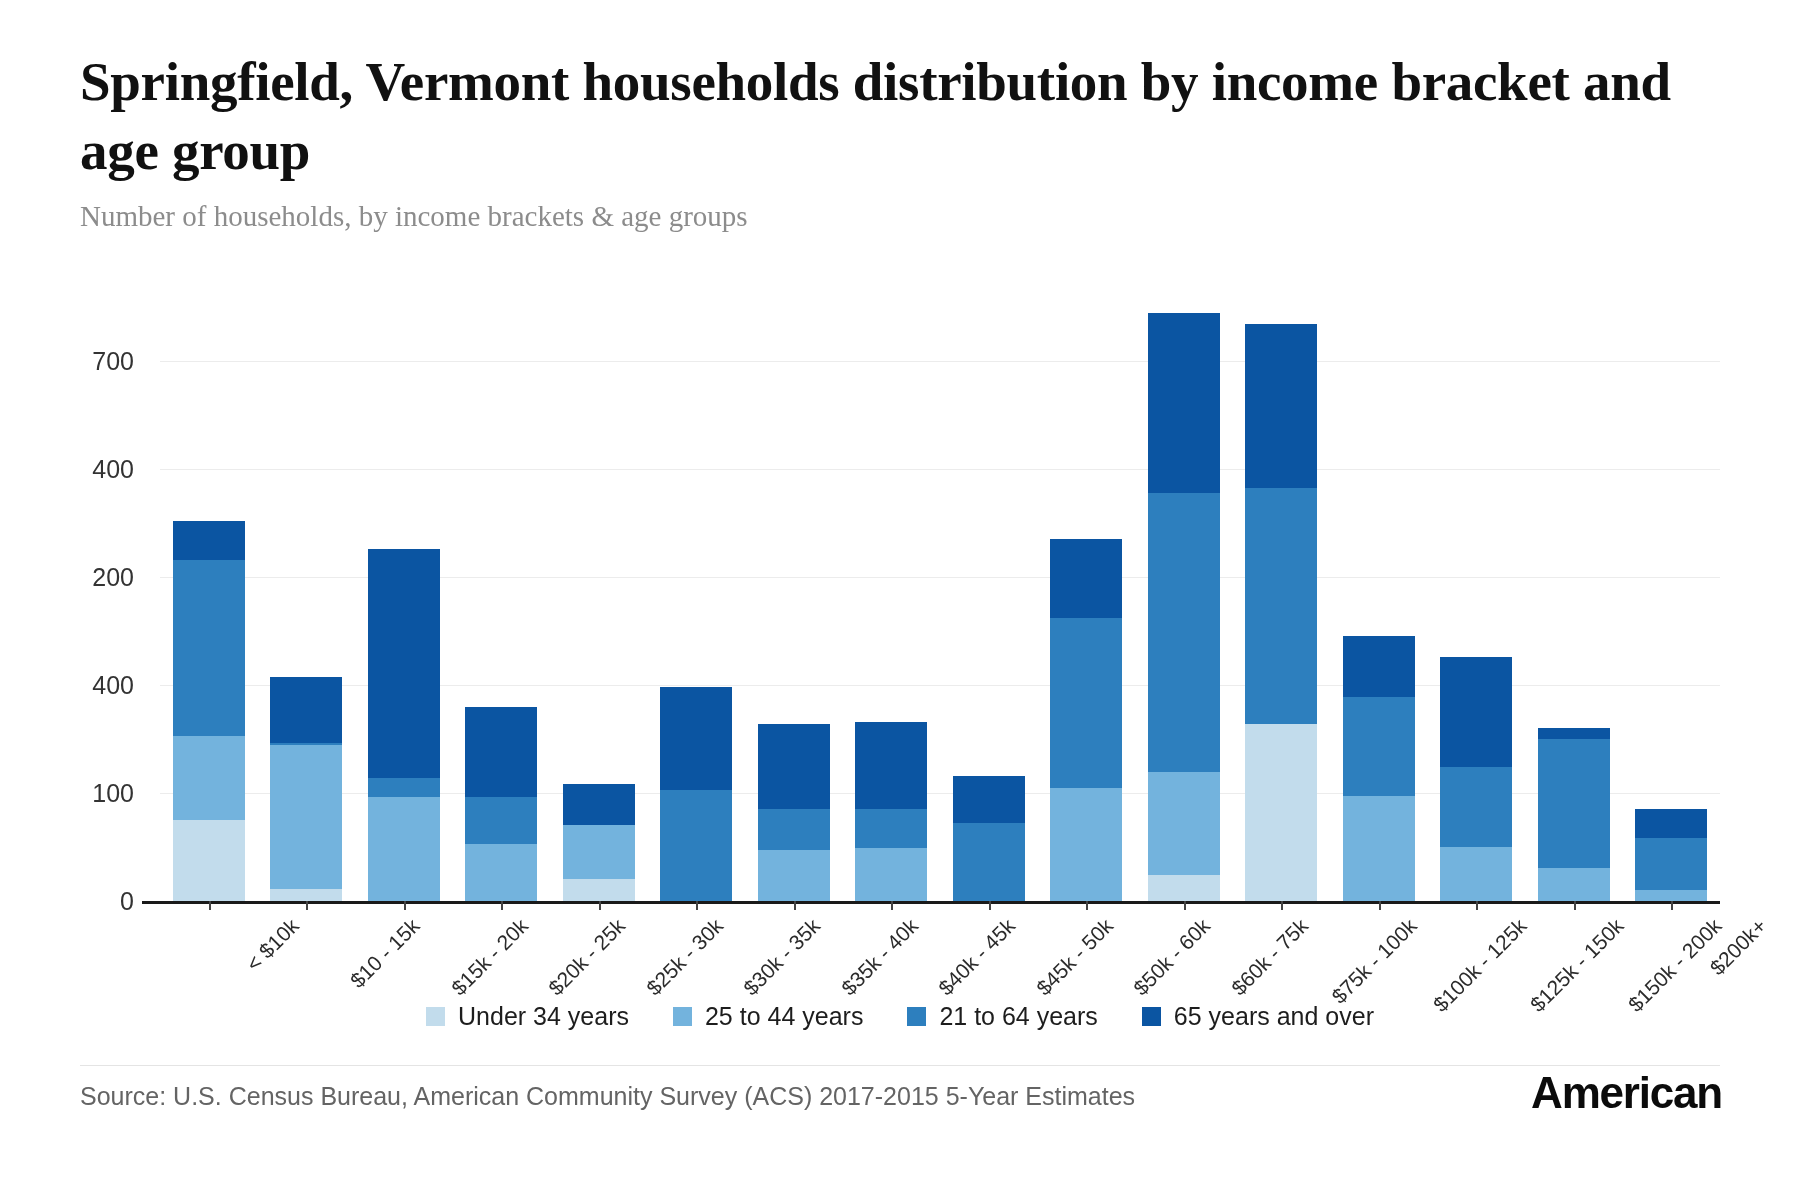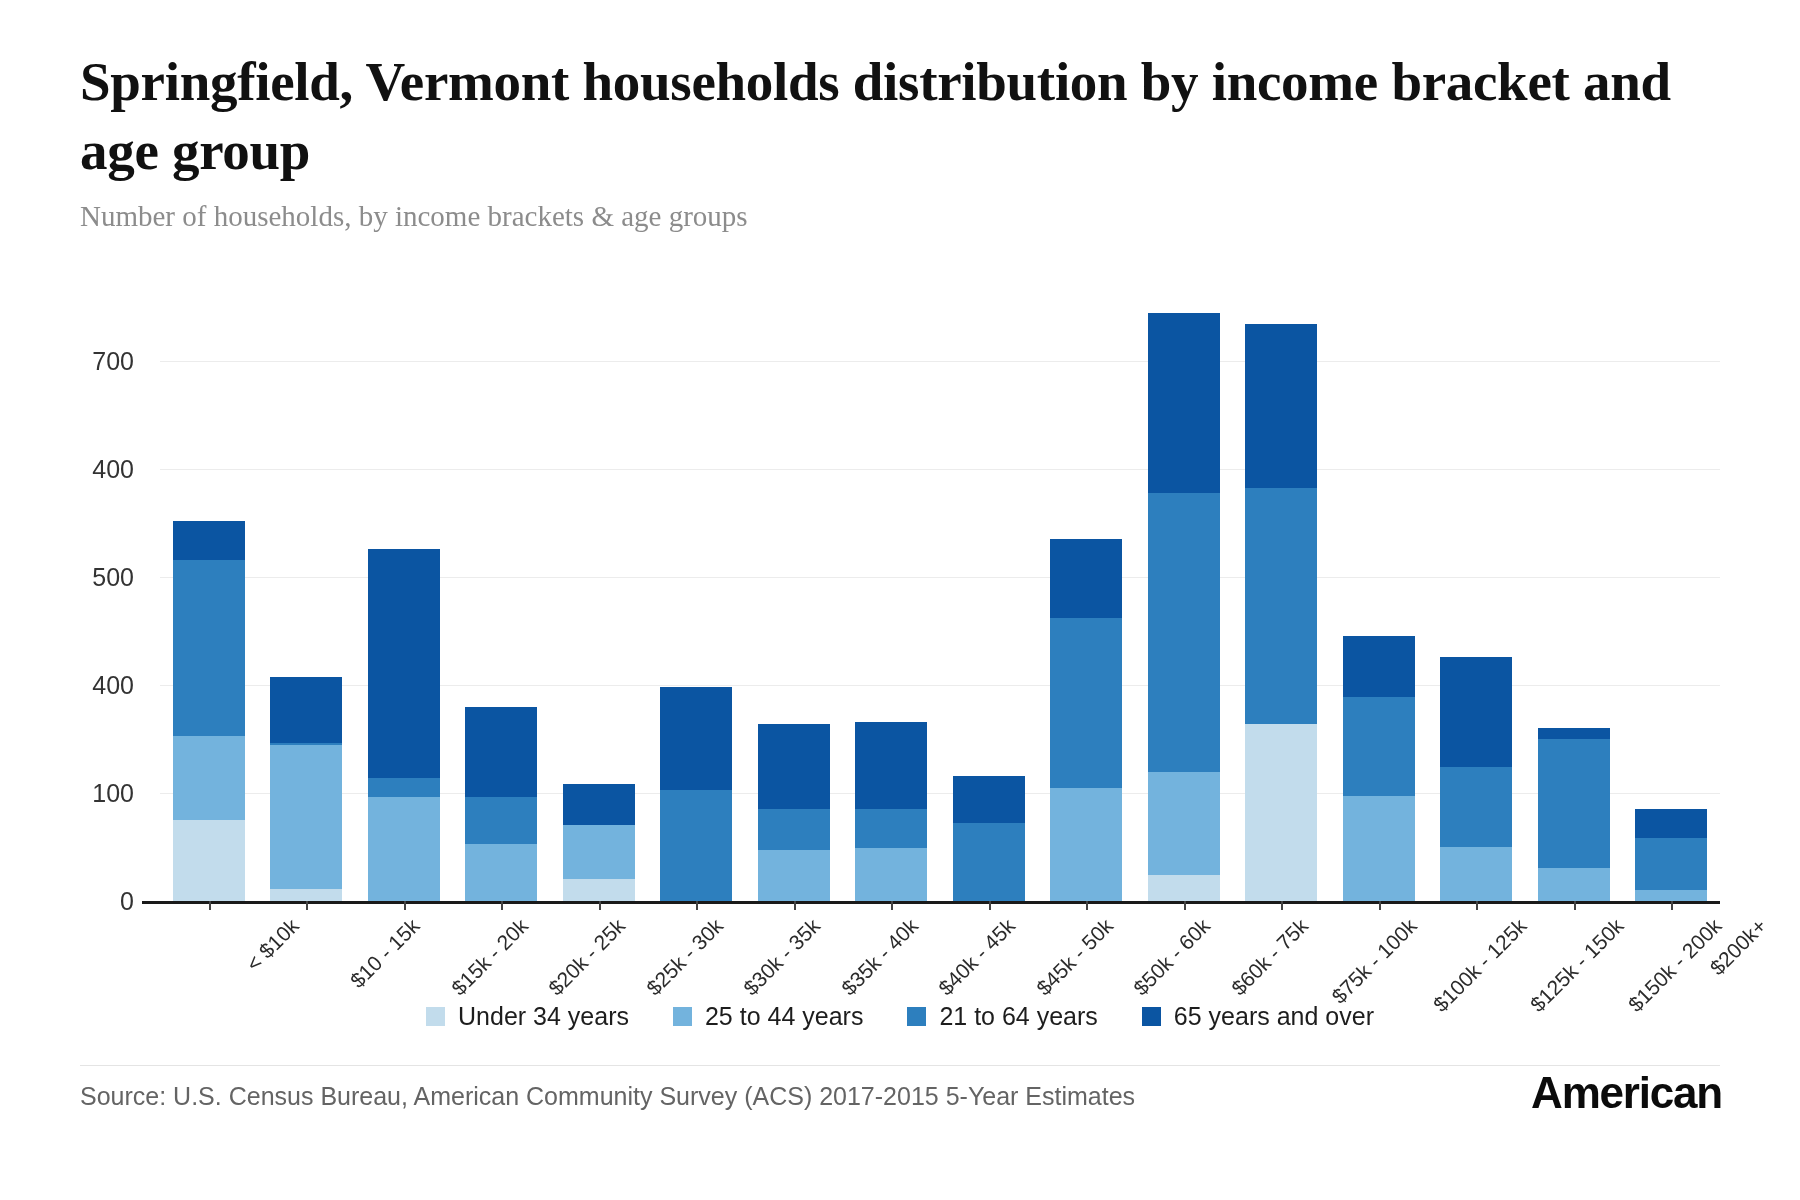--- a/index.html
+++ b/index.html
@@ -104,21 +104,21 @@
         <div class="gridline" style="top: 496.964px;"></div>
         <div class="gridline" style="top: 388.929px;"></div>
         <div class="gridline" style="top: 280.893px;"></div>
         <div class="gridline" style="top: 172.857px;"></div>
         <div class="gridline" style="top: 64.8214px;"></div>
       </div>
     <div id="ytick-layer">
         <div class="ytick" style="top: 605px;">0</div>
         <div class="ytick" style="top: 496.964px;">100</div>
         <div class="ytick" style="top: 388.929px;">400</div>
-        <div class="ytick" style="top: 280.893px;">500</div>
+        <div class="ytick" style="top: 280.893px;">200</div>
         <div class="ytick" style="top: 172.857px;">400</div>
         <div class="ytick" style="top: 64.8214px;">700</div>
       </div>
     <div class="bars" id="bars-layer">
         <div class="bar" style="left: 12.675px; width: 72.15px;">
           <div class="seg" style="height: 81.0268px; background: rgb(194, 220, 236);"></div>
           <div class="seg" style="height: 84.2679px; background: rgb(115, 179, 221);"></div>
           <div class="seg" style="height: 176.098px; background: rgb(45, 127, 190);"></div>
           <div class="seg" style="height: 38.8929px; background: rgb(11, 85, 162);"></div>
         </div>

